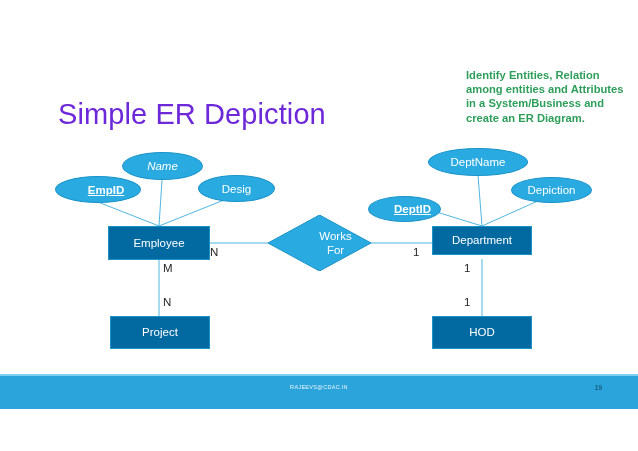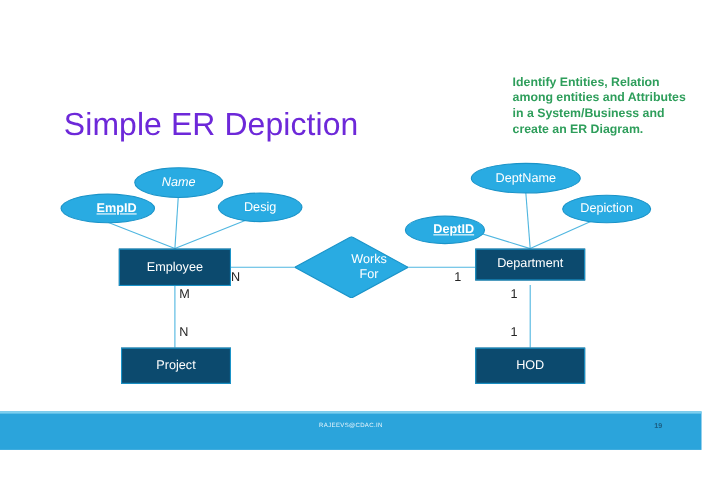--- a/index.html
+++ b/index.html
@@ -59,21 +59,21 @@
   .node {
     position: absolute;
     display: flex;
     align-items: center;
     justify-content: center;
     text-align: center;
     color: #ffffff;
     box-sizing: border-box;
   }
   .entity {
-    background: #0c4a6e;
+    background: #0369a1;
     border: 1px solid #1A93C8;
     font-size: 11.5px;
     line-height: 13px;
   }
   .attribute {
     background: #29ABE2;
     border: 1px solid #1A93C8;
     border-radius: 50%;
     font-size: 11.5px;
   }

